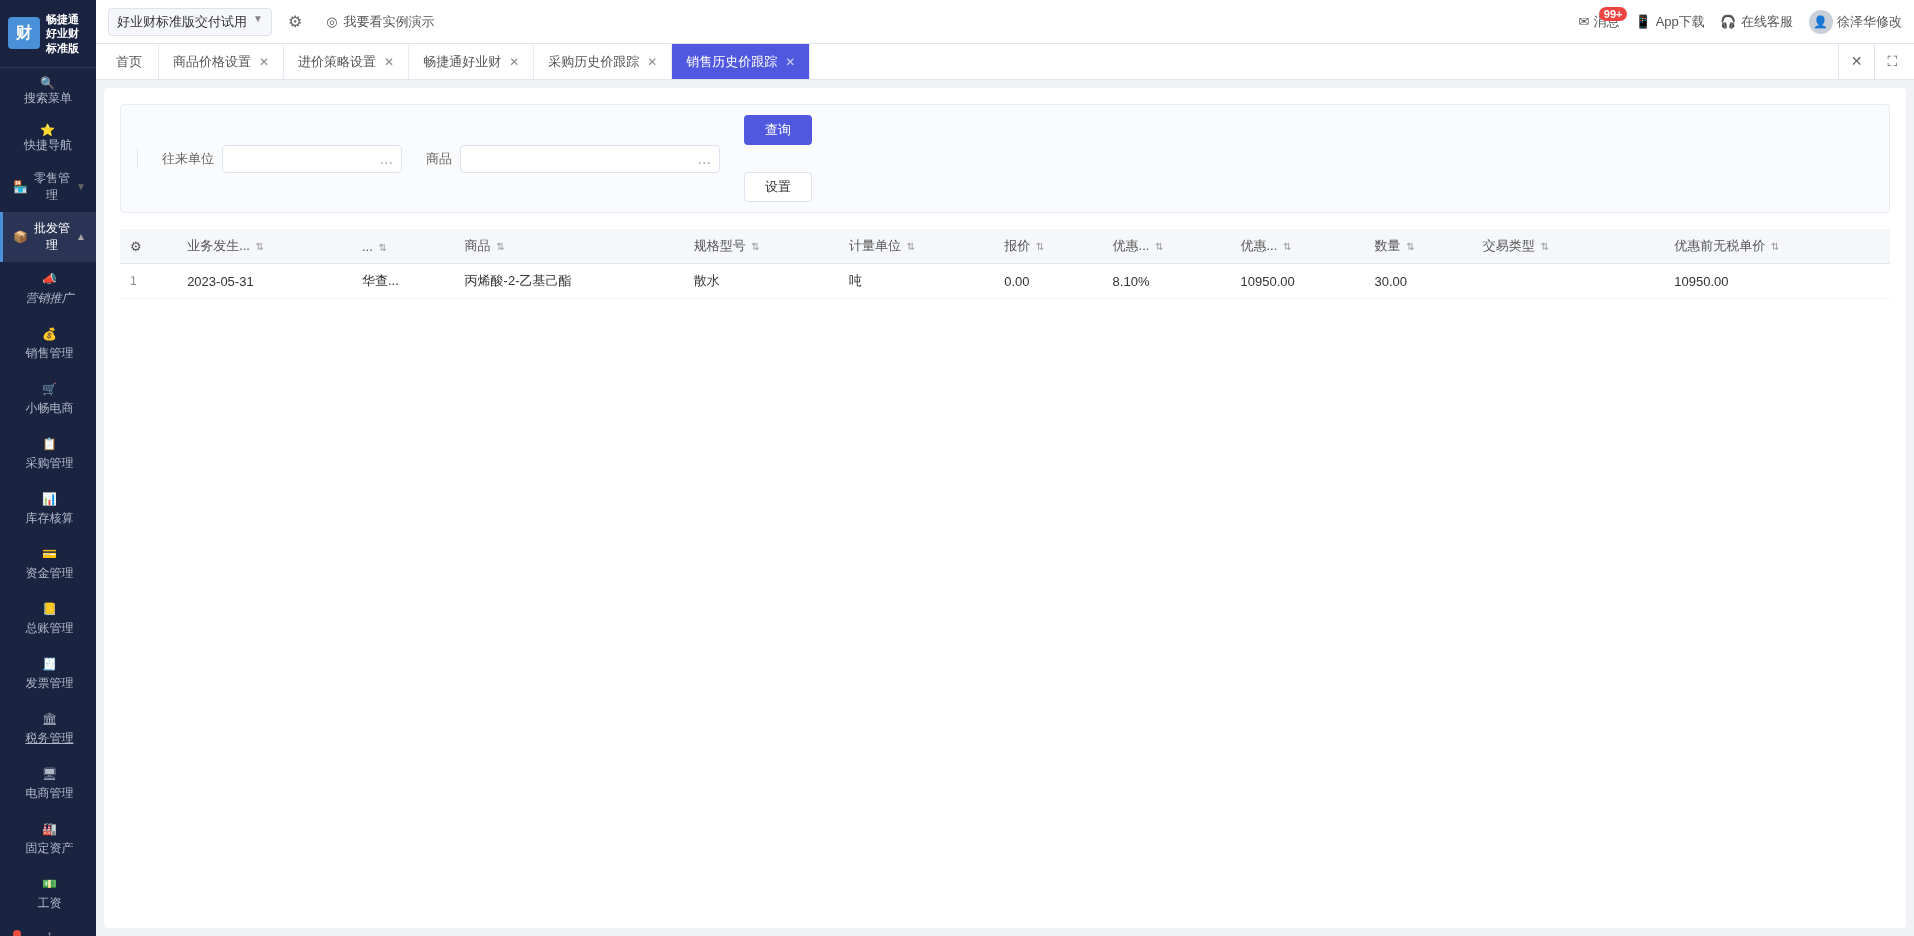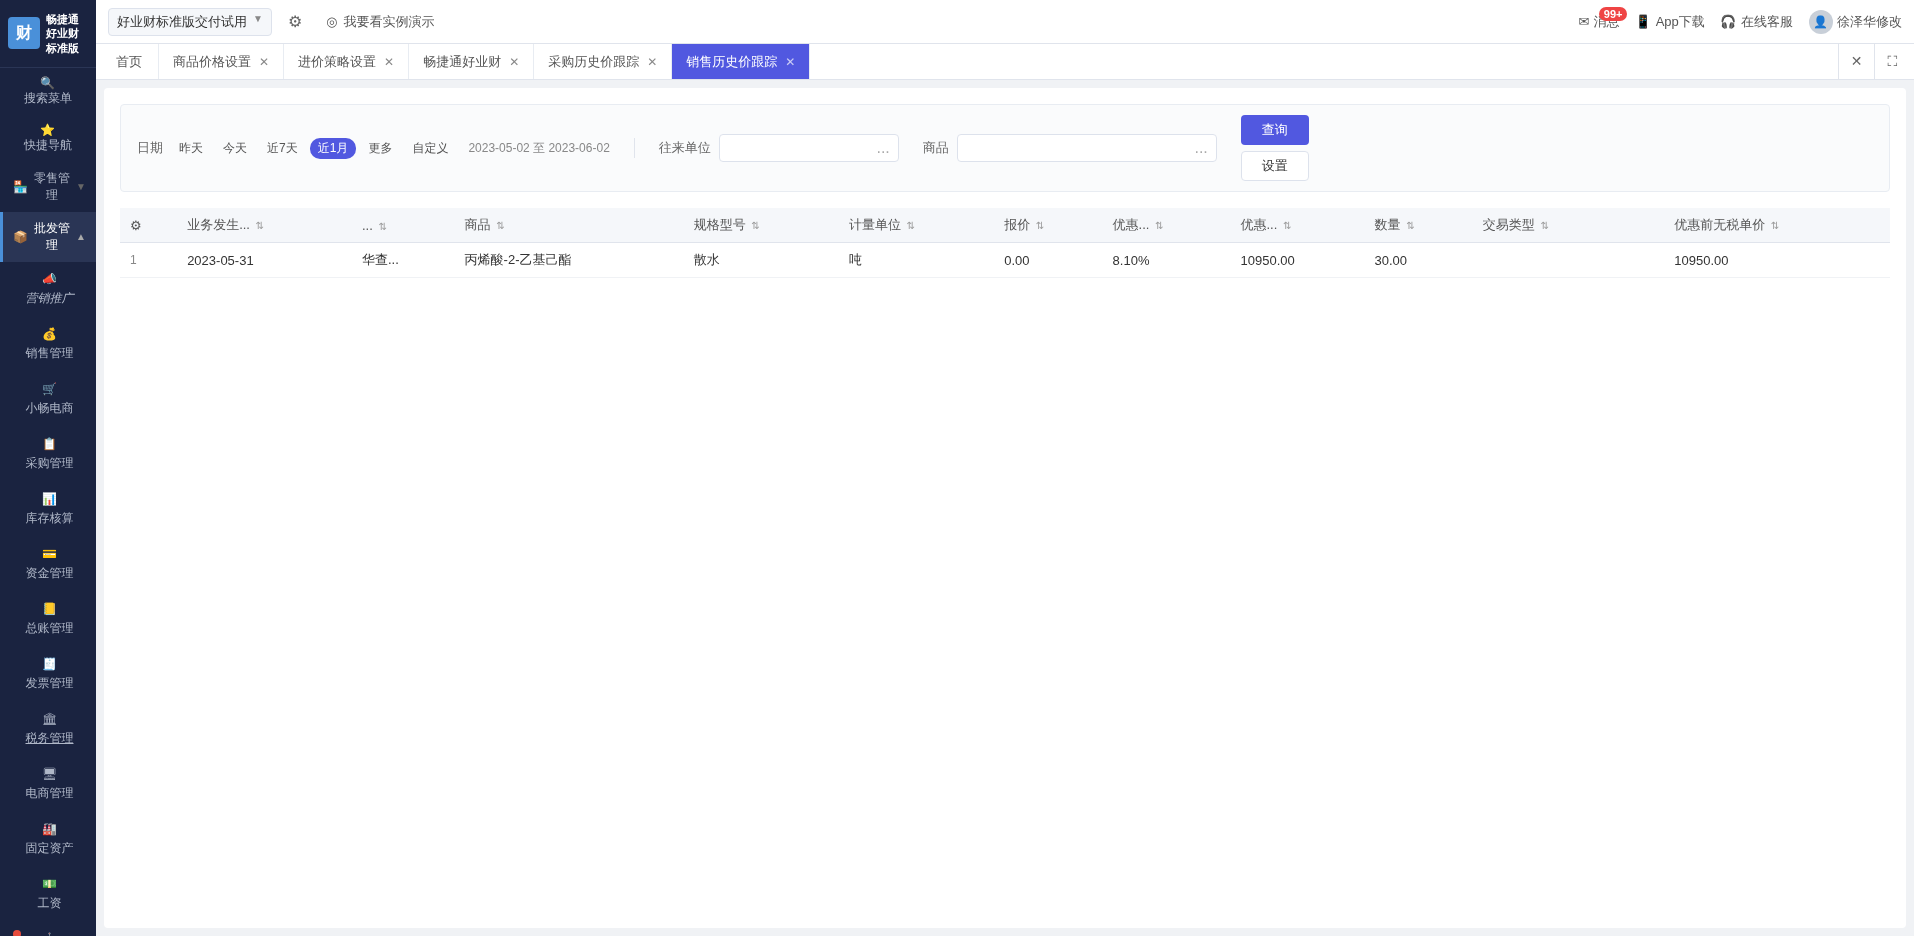--- a/index.html
+++ b/index.html
@@ -207,20 +207,21 @@
     }
     .btn-secondary {
       background: #fff;
       color: #333;
       border: 1px solid #dde2ec;
       border-radius: 4px;
       padding: 5px 20px;
       font-size: 13px;
       cursor: pointer;
       white-space: nowrap;
+      margin-top: 21px;
     }
 
     
     .table-container { overflow-x: auto; }
     table { width: 100%; border-collapse: collapse; font-size: 13px; }
     thead tr { background: #f5f7fa; }
     thead th {
       padding: 8px 10px;
       text-align: left;
       color: #555;
@@ -383,32 +384,20 @@
     <div class="tabbar-controls">
       <div class="tabbar-close-btn">✕</div>
       <div class="tabbar-expand-btn">⛶</div>
     </div>
   </div>
 
   <div class="content">
 
 
     <div class="filter-row">
-      <div class="filter-group">
-        <span class="filter-label">日期</span>
-        <div class="date-options">
-          <span class="date-option">昨天</span>
-          <span class="date-option">今天</span>
-          <span class="date-option">近7天</span>
-          <span class="date-option active">近1月</span>
-          <span class="date-option">更多</span>
-          <span class="date-option">自定义</span>
-        </div>
-        <span class="date-range">2023-05-02 至 2023-06-02</span>
-      </div>
 
       <div class="filter-divider"></div>
 
       <div class="filter-group">
         <span class="filter-label">往来单位</span>
         <div class="filter-input-box">
           <span style="flex:1;font-size:12px;color:#ccc;"></span>
           <span class="filter-dots">...</span>
         </div>
       </div>

